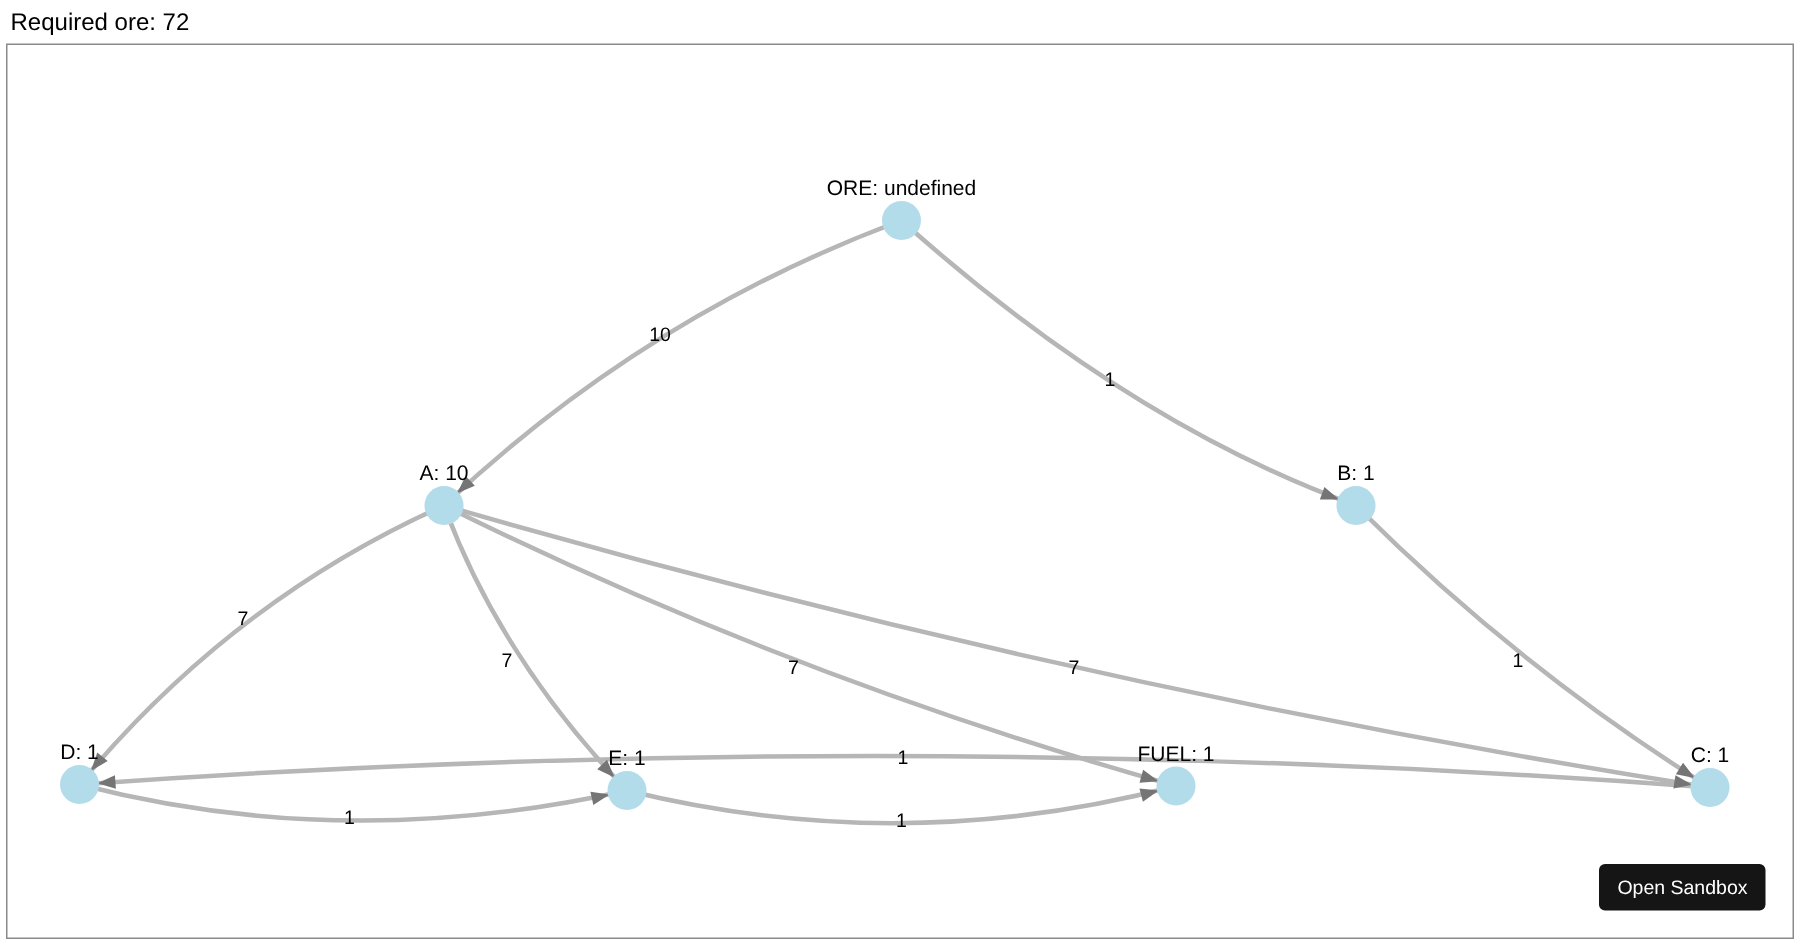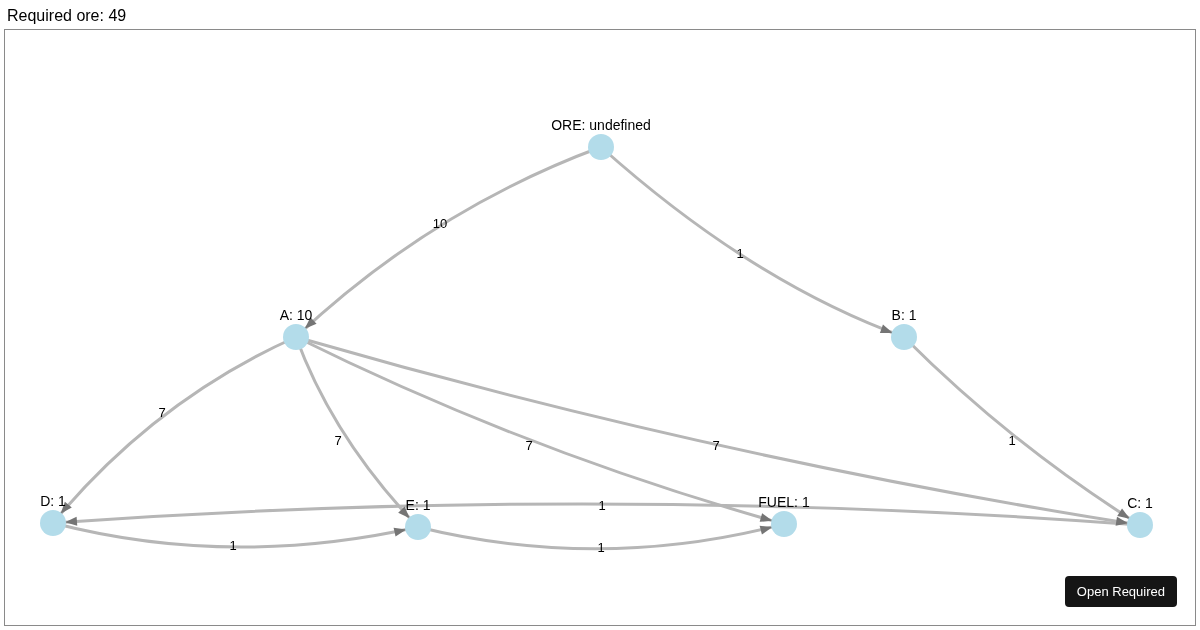--- a/index.html
+++ b/index.html
@@ -48,21 +48,21 @@
   .node-label, .edge-label {
     font-family: "Liberation Sans", sans-serif;
     fill: #000000;
   }
   .node-label { font-size: 14px; }
   .edge-label { font-size: 13px; }
 </style>
 </head>
 <body>
 
-<div class="page-title">Required ore: 49</div>
+<div class="page-title">Required ore: 72</div>
 
 <div class="graph-box">
   <svg id="graph-svg" width="1190" height="595" viewBox="0 0 1190 595">
       <g>
         <path d="M 596 117 Q 426 180 291 307" stroke="#b6b6b6" stroke-width="3" fill="none"></path>
         <path d="M 596 117 Q 747 252 899 307" stroke="#b6b6b6" stroke-width="3" fill="none"></path>
         <path d="M 291 307 Q 150 370 48 493" stroke="#b6b6b6" stroke-width="3" fill="none"></path>
         <path d="M 291 307 Q 328 408 413 497" stroke="#b6b6b6" stroke-width="3" fill="none"></path>
         <path d="M 291 307 Q 525 423 779 494" stroke="#b6b6b6" stroke-width="3" fill="none"></path>
         <path d="M 291 307 Q 713 429 1135 495" stroke="#b6b6b6" stroke-width="3" fill="none"></path>
@@ -107,14 +107,14 @@
       <g>
         <text x="596" y="95" text-anchor="middle" dominant-baseline="central" class="node-label">ORE: undefined</text>
         <text x="291" y="285" text-anchor="middle" dominant-baseline="central" class="node-label">A: 10</text>
         <text x="899" y="285" text-anchor="middle" dominant-baseline="central" class="node-label">B: 1</text>
         <text x="48" y="471" text-anchor="middle" dominant-baseline="central" class="node-label">D: 1</text>
         <text x="413" y="475" text-anchor="middle" dominant-baseline="central" class="node-label">E: 1</text>
         <text x="779" y="472" text-anchor="middle" dominant-baseline="central" class="node-label">FUEL: 1</text>
         <text x="1135" y="473" text-anchor="middle" dominant-baseline="central" class="node-label">C: 1</text>
       </g>
     </svg>
-  <button class="open-sandbox-btn">Open Required</button>
+  <button class="open-sandbox-btn">Open Sandbox</button>
 </div>
 
 </body></html>

